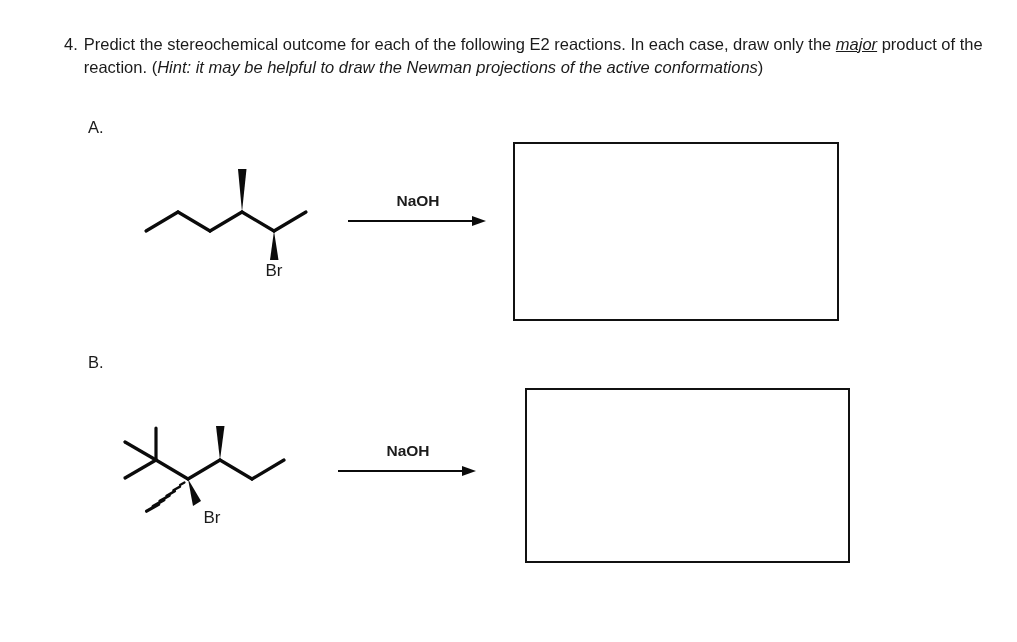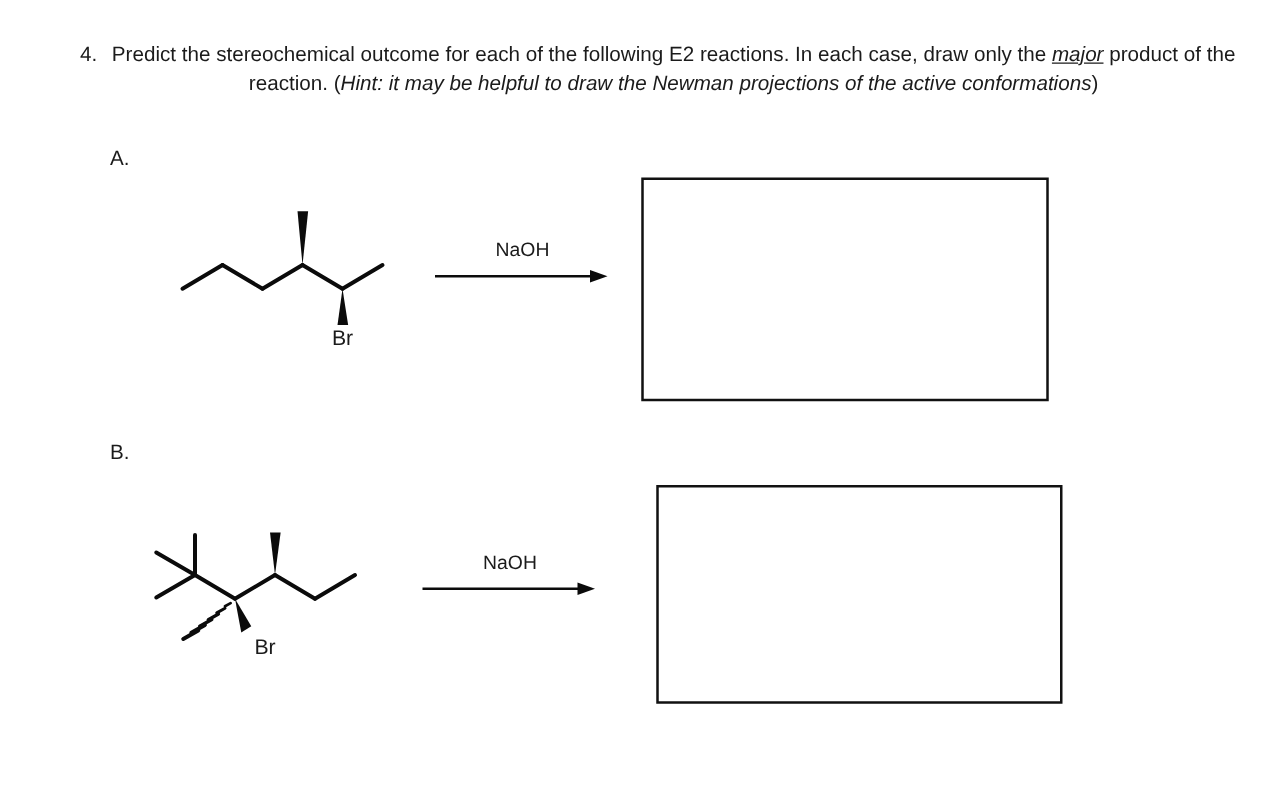--- a/index.html
+++ b/index.html
@@ -32,21 +32,21 @@
   .prompt-number {
     font-size: 16.5px;
     line-height: 23px;
     flex: 0 0 auto;
     padding-right: 6px;
   }
   .prompt-text {
     font-size: 16.5px;
     line-height: 23px;
     flex: 1 1 auto;
-    text-align: center;
+    text-align: left;
   }
   .u-italic { font-style: italic; }
   .u-underline-italic {
     font-style: italic;
     text-decoration: underline;
   }
 
   
   .part-label {
     position: absolute;
@@ -69,20 +69,21 @@
   .arrow-group { position: absolute; }
   #arrow-a { left: 348px; top: 192px; }
   #arrow-b { left: 338px; top: 442px; }
 
   .reagent-label {
     font-size: 15.5px;
     line-height: 18px;
     text-align: center;
     width: 140px;
     margin: 0 auto 5px auto;
+    font-weight: bold;
   }
   .arrow-line {
     position: relative;
     width: 138px;
     height: 12px;
   }
   .arrow-line .shaft {
     position: absolute;
     left: 0;
     top: 5px;

